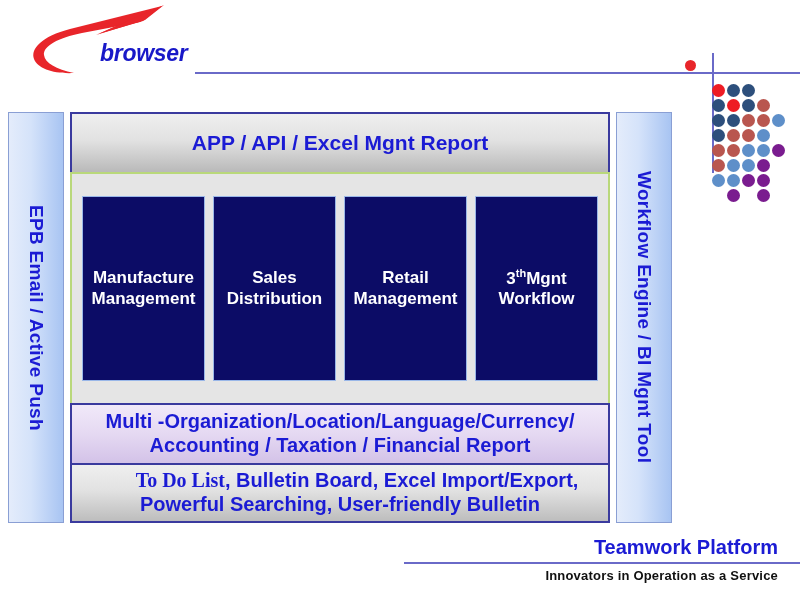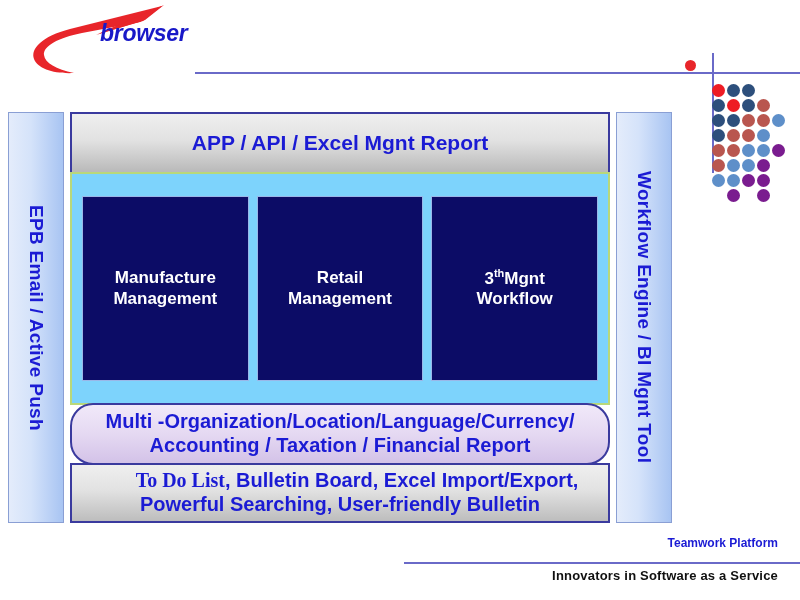--- a/index.html
+++ b/index.html
@@ -23,21 +23,21 @@
     width: 800px; height: 100px;
   }
   #logo {
     position: absolute;
     left: 12px; top: 4px;
     width: 190px; height: 70px;
   }
   #logo svg { display: block; }
   #logo-wordmark {
     position: absolute;
-    left: 88px; top: 16px;
+    left: 88px; top: 36px;
     font-family: "Liberation Sans", sans-serif;
     font-weight: bold;
     font-style: italic;
     font-size: 23px;
     color: #1818c8;
     letter-spacing: -0.3px;
   }
 
   #page-title {
     position: absolute;
@@ -136,21 +136,21 @@
   }
   #band-crm {
     height: 56px;
     margin-top: -2px;
     background: linear-gradient(to bottom, #f0e8f8 0%, #e6dbf3 50%, #d6c6ea 100%);
     font-size: 20px;
   }
   #band-modules {
     flex: 1 1 auto;
     margin-top: -2px;
-    background: #7dd3fc;
+    background: #e5e5e5;
     border: 2px solid #b9d87a;
     display: flex;
     flex-direction: row;
     align-items: stretch;
     justify-content: space-between;
     padding: 22px 6px;
   }
   .module {
     flex: 1 1 0;
     margin: 0 4px;
@@ -168,39 +168,38 @@
   }
   .module sup {
     font-size: 11px;
     vertical-align: super;
   }
   #band-multi {
     height: 62px;
     margin-top: -2px;
     background: linear-gradient(to bottom, #f1e9f9 0%, #e5d9f2 50%, #d3c2e8 100%);
     font-size: 20px;
-    border-radius: 23px;
   }
   #band-todo {
     height: 60px;
     margin-top: -2px;
     background: linear-gradient(to bottom, #efefef 0%, #e2e2e2 45%, #bdbdbd 100%);
     font-size: 20px;
   }
   #band-todo .serif-lead {
     font-family: "Liberation Serif", serif;
     font-weight: bold;
     margin-left: 34px;
   }
 
   
   #footer-teamwork {
     position: absolute;
     right: 22px; top: 536px;
-    font-size: 12px;
+    font-size: 20px;
     font-weight: bold;
     color: #1b1bd4;
   }
   #footer-rule {
     position: absolute;
     left: 404px; top: 562px;
     width: 396px; height: 2px;
     background: #6a6ac8;
   }
   #footer-tagline {
@@ -280,20 +279,26 @@
 
     <div id="band-modules">
       <div class="module">
         <div>
           <span>Manufacture</span><br>
           <span>Management</span>
         </div>
       </div>
       <div class="module">
         <div>
+          <span>Sales</span><br>
+          <span>Distribution</span>
+        </div>
+      </div>
+      <div class="module">
+        <div>
           <span>Retail</span><br>
           <span>Management</span>
         </div>
       </div>
       <div class="module">
         <div>
           <span>3</span><sup>th</sup><span>Mgnt</span><br>
           <span>Workflow</span>
         </div>
       </div>
@@ -316,13 +321,13 @@
   </div>
 
   <div class="side-col">
     <div class="side-label">Workflow Engine / BI Mgnt Tool</div>
   </div>
 
 </div>
 
 <div id="footer-teamwork">Teamwork Platform</div>
 <div id="footer-rule"></div>
-<div id="footer-tagline">Innovators in Software as a Service</div>
+<div id="footer-tagline">Innovators in Operation as a Service</div>
 
 </body></html>

